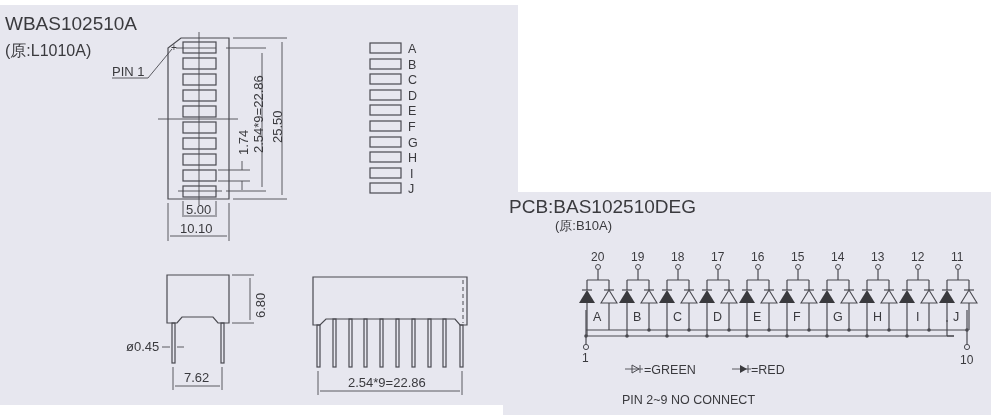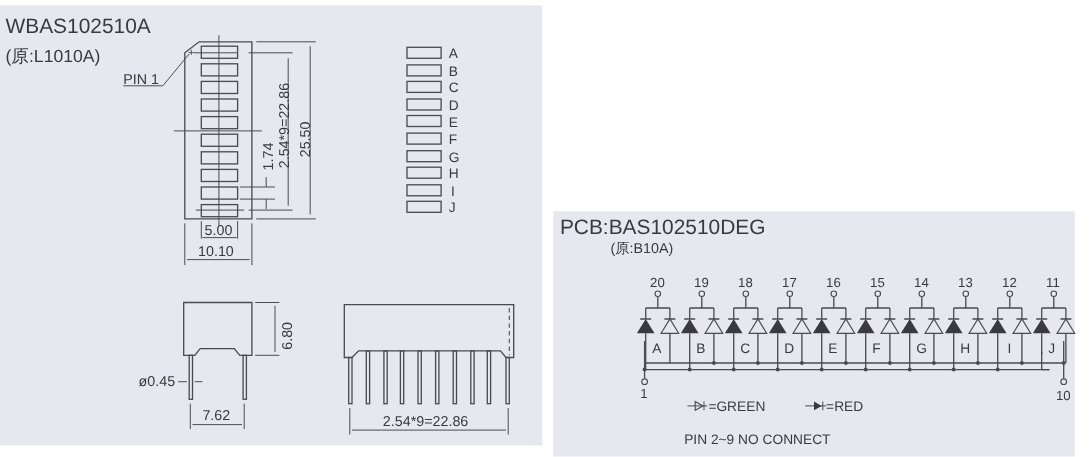--- a/index.html
+++ b/index.html
@@ -1,18 +1,18 @@
 <!DOCTYPE html>
 <html><head>
 <meta charset="utf-8">
 <style>
   html, body { margin:0; padding:0; background:#ffffff; }
   body { width:991px; height:415px; position:relative; overflow:hidden;
          font-family:"Liberation Sans", sans-serif; color:#3a3a3e; }
-  .panel { position:absolute; background:#e7e7ef; }
+  .panel { position:absolute; background:#e7e7ef;padding-left:25px; }
   #left-panel { left:0; top:5px; width:493px; height:400px; }
   #right-panel { left:503px; top:192px; width:474px; height:229px;text-decoration:underline; }
   svg { position:absolute; left:0; top:0; overflow:visible; }
   svg text { font-family:"Liberation Sans", sans-serif; fill:#3a3a3e; }
   .ln { stroke:#4a4a50; stroke-width:1.2; fill:none; }
   .thin { stroke:#4a4a50; stroke-width:0.9; fill:none; }
   .title { font-size:19px; }
   .sub { font-size:16px; }
   .dim { font-size:13px; }
   .lbl { font-size:12.5px; }

